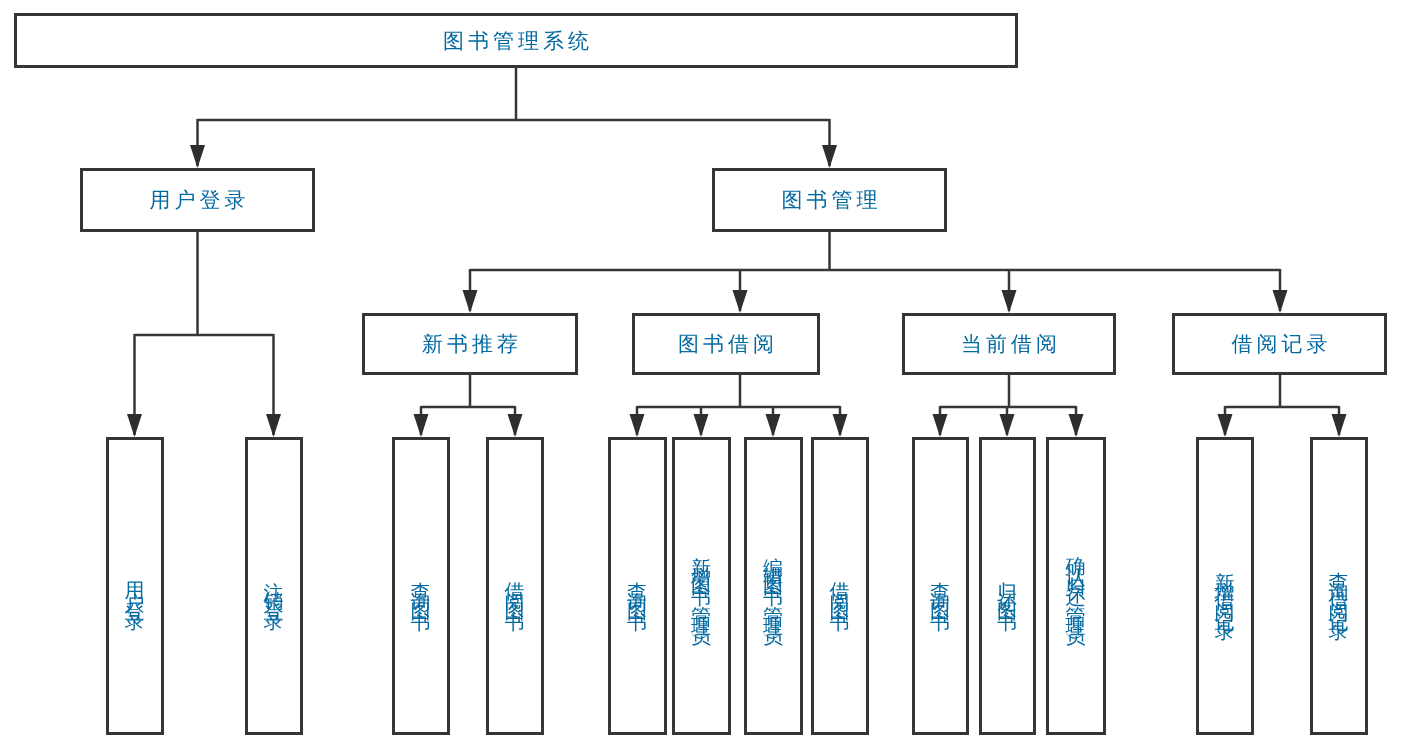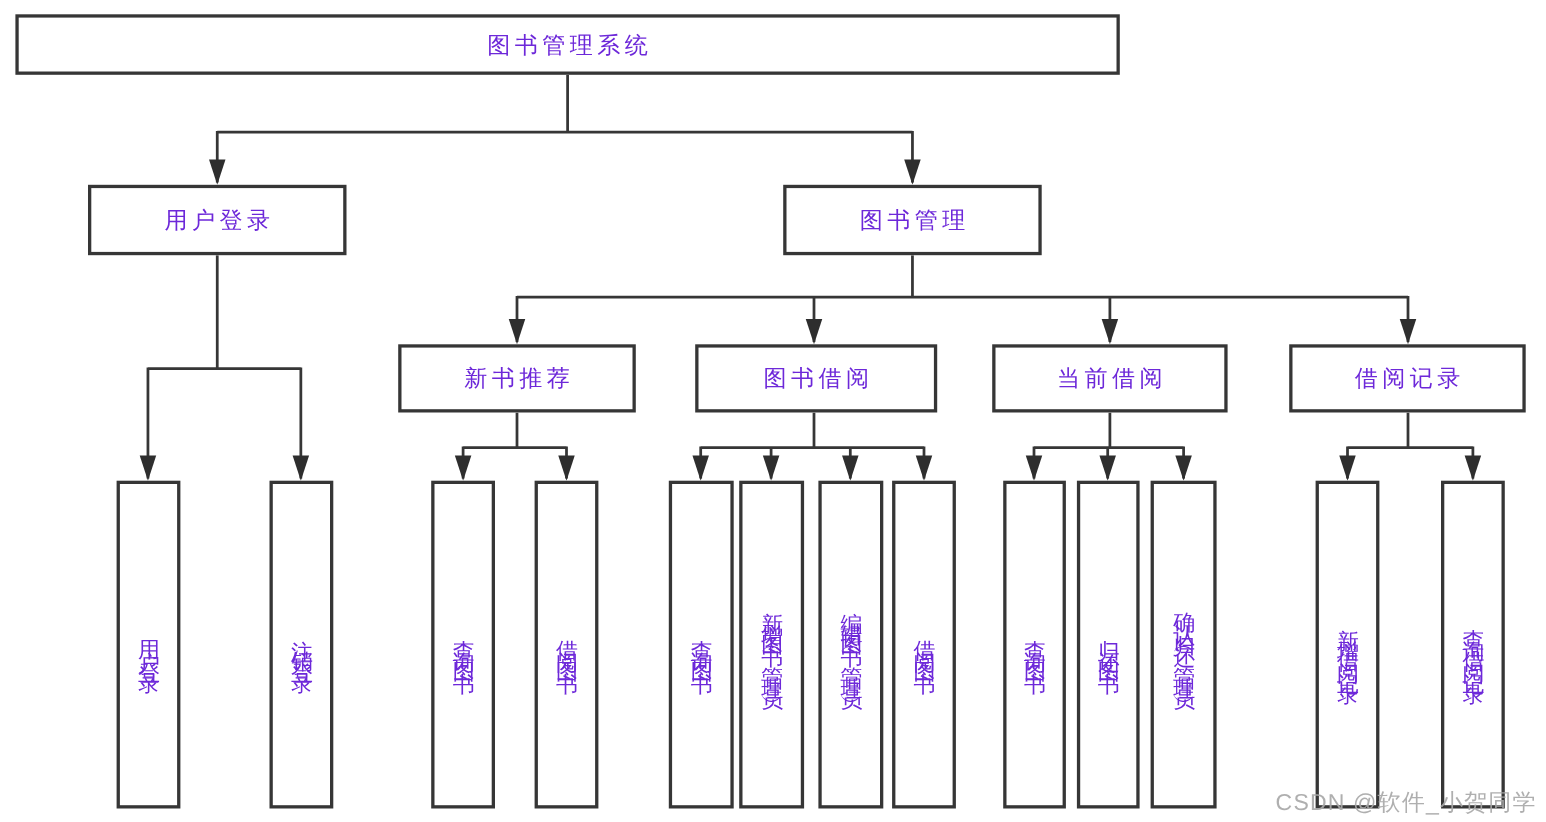--- a/index.html
+++ b/index.html
@@ -3,21 +3,21 @@
 <meta charset="utf-8">
 <style>
   html,body{margin:0;padding:0;background:#fff;}
   .canvas{
     position:relative;width:1405px;height:747px;background:#ffffff;
     font-family:"Liberation Sans",sans-serif;overflow:hidden;
   }
   svg.connectors{position:absolute;left:0;top:0;width:1405px;height:747px;}
   .node{
     position:absolute;box-sizing:border-box;background:#ffffff;
-    border:3px solid #363636;color:#6d28d9;
+    border:3px solid #363636;color:#0369a1;
     display:flex;align-items:center;justify-content:center;
   }
   .node .lbl{font-size:21px;letter-spacing:4px;white-space:nowrap;text-indent:4px;}
   .node.v .lbl{
     writing-mode:vertical-rl;font-size:20px;letter-spacing:10px;
     line-height:1;text-indent:0;
   }
   .watermark{
     position:absolute;right:8px;bottom:4px;z-index:5;
     font-size:21px;color:rgba(168,168,168,0.92);letter-spacing:1px;
@@ -79,21 +79,21 @@
   <div class="node" style="left:80px;top:168px;width:235px;height:64px">
     <span class="lbl">用户登录</span>
   </div>
   <div class="node" style="left:712px;top:168px;width:235px;height:64px">
     <span class="lbl">图书管理</span>
   </div>
 
   <div class="node" style="left:362px;top:313px;width:216px;height:62px">
     <span class="lbl">新书推荐</span>
   </div>
-  <div class="node" style="left:632px;top:313px;width:220px;height:62px">
+  <div class="node" style="left:632px;top:313px;width:188px;height:62px">
     <span class="lbl">图书借阅</span>
   </div>
   <div class="node" style="left:1172px;top:313px;width:215px;height:62px">
     <span class="lbl">借阅记录</span>
   </div>
   <div class="node" style="left:902px;top:313px;width:214px;height:62px">
     <span class="lbl">当前借阅</span>
   </div>
 
   <div class="node v" style="left:106px;top:437px;width:58px;height:298px">
@@ -133,15 +133,14 @@
     <span class="lbl">确认归还（管理员）</span>
   </div>
 
   <div class="node v" style="left:1196px;top:437px;width:58px;height:298px">
     <span class="lbl">新增借阅记录</span>
   </div>
   <div class="node v" style="left:1310px;top:437px;width:58px;height:298px">
     <span class="lbl">查询借阅记录</span>
   </div>
 
-  <div class="watermark">CSDN @软件_小贺同学</div>
 
 </div>
 
 </body></html>

